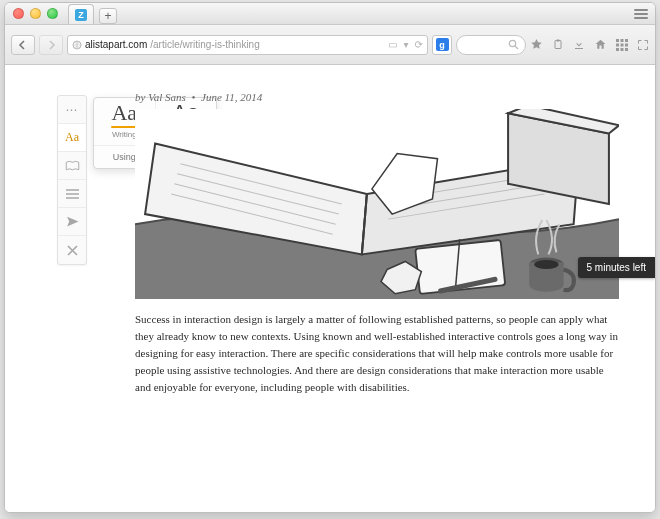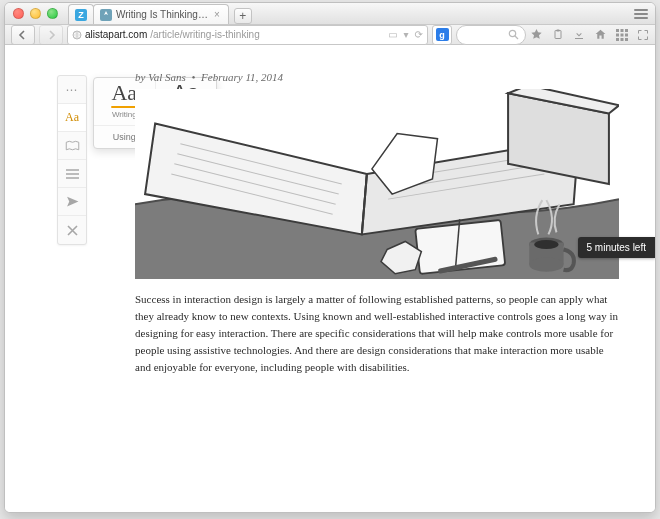--- a/index.html
+++ b/index.html
@@ -38,21 +38,21 @@
   .fav-ala{background:#6fa2b8;}
   .tab-close{ font-size:10px;color:#999;margin-left:2px;}
   .tab-add{ width:18px;height:16px;border:1px solid #c3c3c3;border-radius:3px;
     background:linear-gradient(#fdfdfd,#e9e9e9); color:#666; font-size:12px;
     display:flex;align-items:center;justify-content:center;margin-left:6px;}
   .menu-btn{ position:absolute; right:6px; top:4px; width:16px;height:14px;
     display:flex;flex-direction:column;justify-content:space-between;padding:2px 1px;}
   .menu-btn span{height:2px;background:#8a8a8a;border-radius:1px;}
 
   .toolbar {
-    height:20px; background:linear-gradient(#f4f4f4,#e6e6e6);
+    height:40px; background:linear-gradient(#f4f4f4,#e6e6e6);
     border-bottom:1px solid #c7c7c7; display:flex; align-items:center;
     padding:0 6px; gap:4px;
   }
   .tbtn{ width:24px;height:20px;border:1px solid #c7c7c7;border-radius:3px;
     background:linear-gradient(#fdfdfd,#ececec); color:#666;
     display:flex;align-items:center;justify-content:center;font-size:12px;}
   .urlbar{ flex:1; height:20px; border:1px solid #c7c7c7; border-radius:3px;
     background:#fff; display:flex;align-items:center;padding:0 4px;font-size:10px;color:#444;gap:3px;overflow:hidden;}
   .urlbar .host{color:#222;}
   .urlbar .path{color:#9a9a9a;}
@@ -128,29 +128,20 @@
   <div class="titlebar">
     <div class="traffic">
       <div class="tl red"></div>
       <div class="tl yel"></div>
       <div class="tl grn"></div>
     </div>
     <div class="tabs">
       <div class="tab pinned">
         <span class="favicon fav-z">Z</span>
       </div>
-      <div class="tab active">
-        <span class="favicon fav-ala">
-          <svg width="8" height="8" viewBox="0 0 8 8">
-              <path d="M4 0 L6 4 L4 3 L2 4 Z" fill="#fff"></path>
-            </svg>
-        </span>
-        <span>Writing Is Thinking…</span>
-        <span class="tab-close">×</span>
-      </div>
       <div class="tab-add">+</div>
     </div>
     <div class="menu-btn">
         <span></span>
         <span></span>
         <span></span>
       </div>
   </div>
 
   <div class="toolbar">
@@ -279,21 +270,21 @@
         <div class="fp-cell">Using</div>
         <div class="fp-cell">Light</div>
       </div>
     </div>
 
     <div class="article">
       <div class="byline">
         <span>by</span>
         <span>Val Sans</span>
         <span class="sep">•</span>
-        <span>February 11, 2014</span>
+        <span>June 11, 2014</span>
       </div>
 
       <svg class="illus" viewBox="0 0 480 200" preserveAspectRatio="xMidYMid slice">
         <rect width="480" height="200" fill="#ffffff"></rect>
         <path d="M0 120 Q120 100 240 120 T480 115 L480 200 L0 200 Z" fill="#7c7c7c"></path>
         <path d="M0 120 Q120 100 240 120 T480 115" fill="none" stroke="#4d4d4d" stroke-width="2"></path>
 
         <path d="M20 40 L230 90 L225 150 L10 110 Z" fill="#f3f3f3" stroke="#3c3c3c" stroke-width="2"></path>
         <path d="M230 90 L440 55 L435 120 L225 150 Z" fill="#e8e8e8" stroke="#3c3c3c" stroke-width="2"></path>
         <line x1="230" y1="90" x2="225" y2="150" stroke="#3c3c3c" stroke-width="2"></line>

